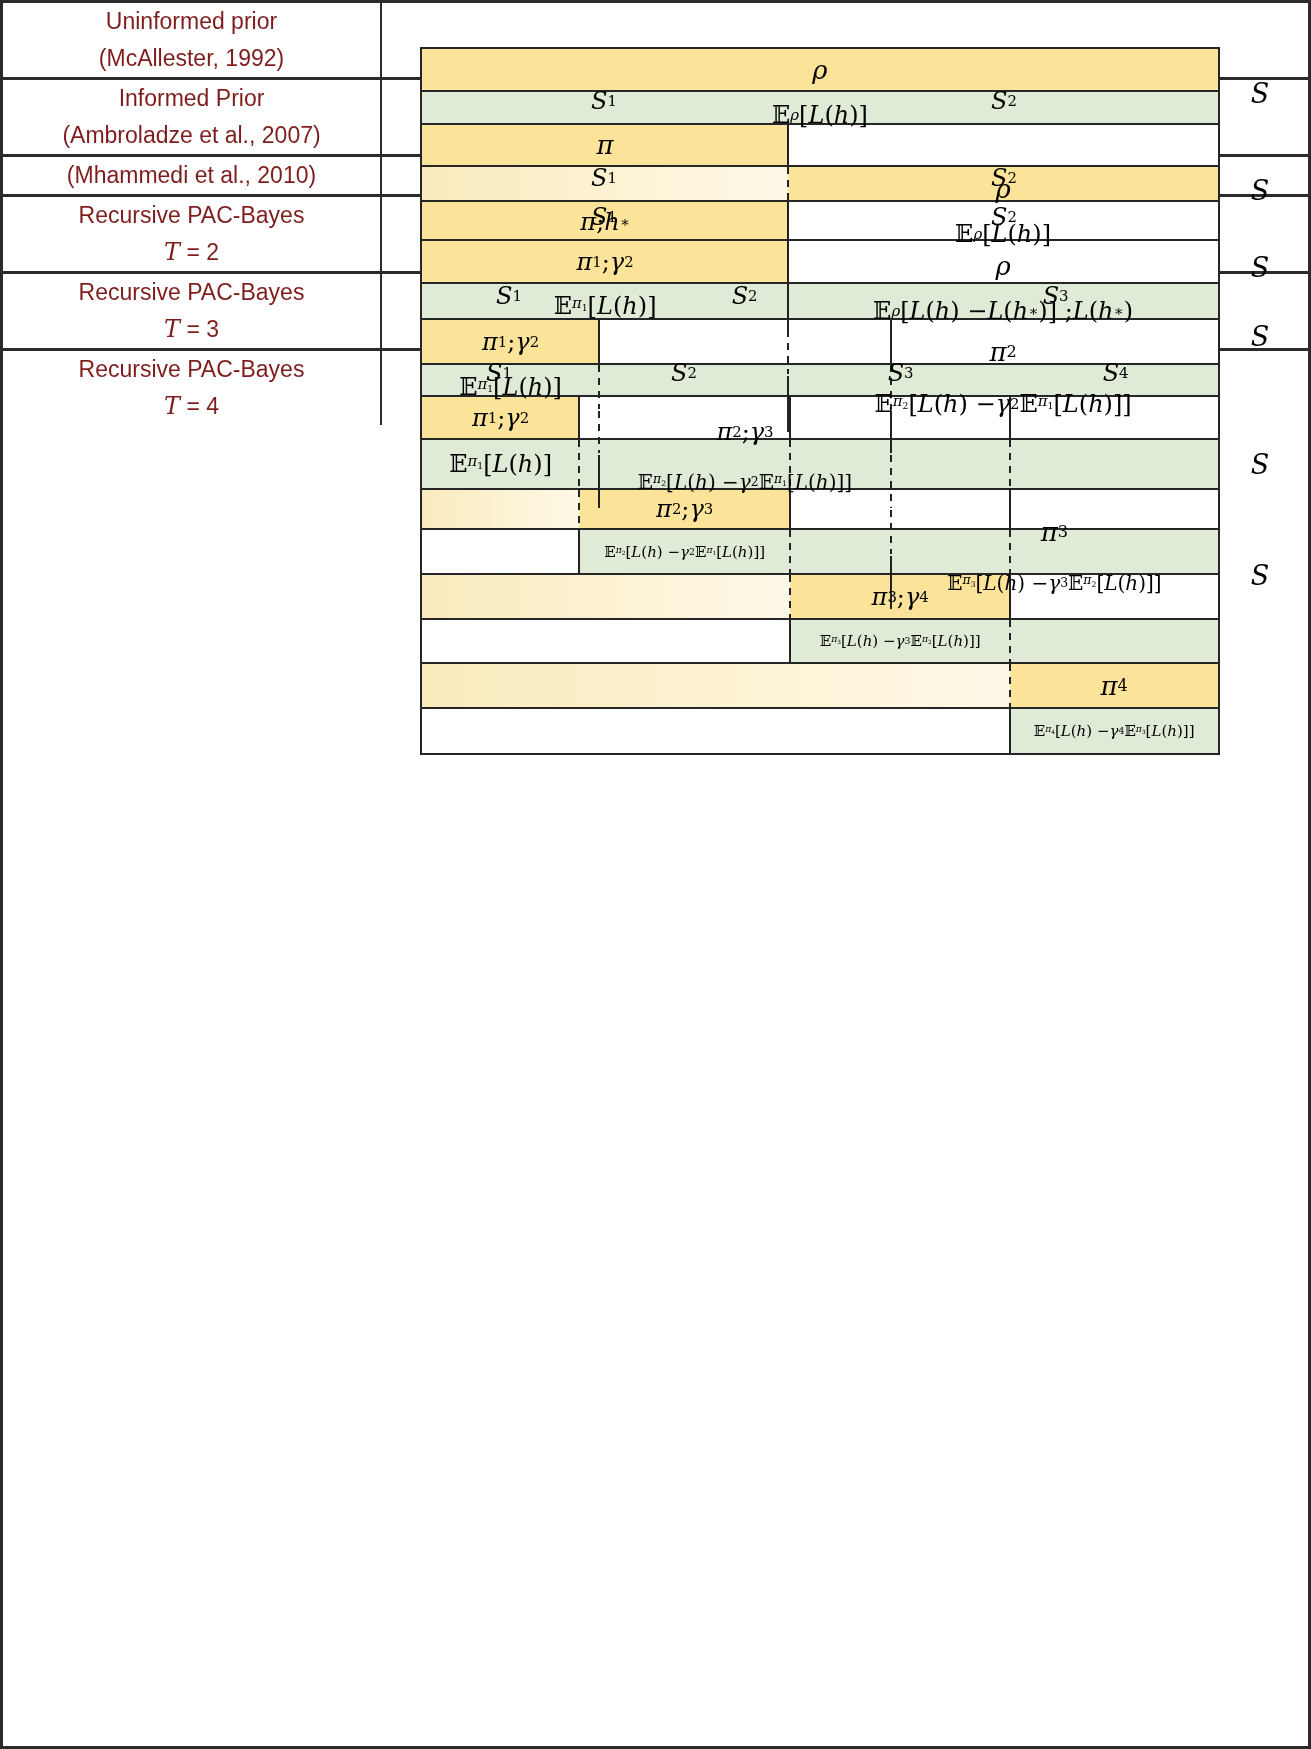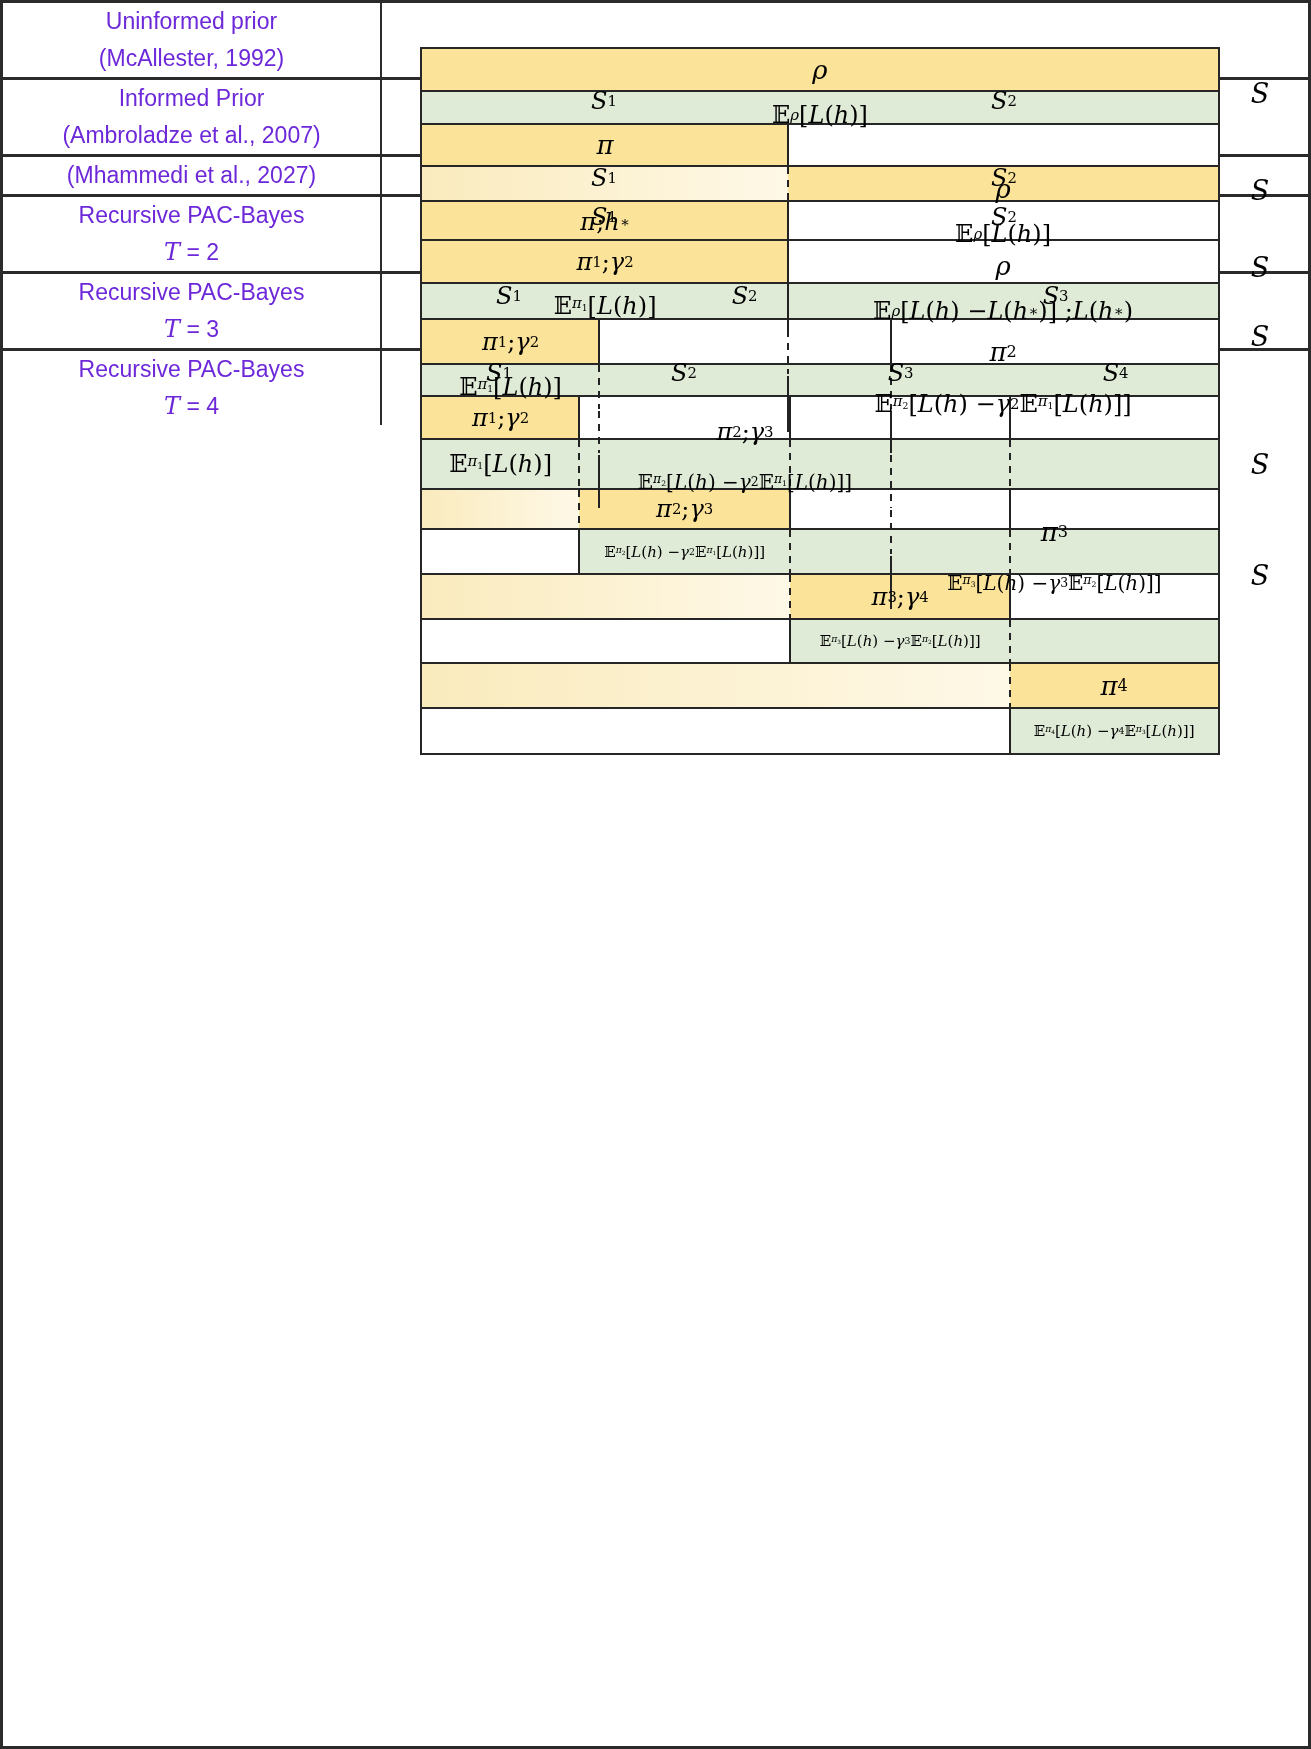--- a/index.html
+++ b/index.html
@@ -25,21 +25,21 @@
     border-right:2px solid #2b2b2b;
     display:flex;
     flex-direction:column;
     align-items:center;
     justify-content:center;
     text-align:center;
   }
   .ll1,.ll2{
     font-size:23px;
     line-height:37px;
-    color:#6d28d9;
+    color:#7f1d1d;
   }
   .ll2 i{
     font-family:"DejaVu Serif", serif;
     font-size:24px;
     font-style:italic;
   }
   .diagram-cell{
     position:relative;
     flex:1 1 auto;
     box-sizing:border-box;
@@ -167,21 +167,21 @@
             <div class="mlabel z-lg" style="left: 46%; width: 54%;">𝔼<sub><i>ρ</i></sub>[<i>L</i>(<i>h</i>)]</div>
             <div class="divider solid" style="left: calc(46% - 1px);"></div>
           </div>
         </div>
         <div class="sample-label" style="left: 846px; width: 64px; height: 32px; top: 94px;">S</div>
       </div>
   </div>
 
   <div class="frow">
     <div class="label-cell">
-      <div class="ll2">(Mhammedi et al., 2027)</div>
+      <div class="ll2">(Mhammedi et al., 2010)</div>
     </div>
     <div class="diagram-cell">
         <div class="split-header" style="left: 162px; top: 5px; width: 120px; height: 32px;">
           <i>S</i>
           <sub>1</sub>
         </div>
         <div class="split-header" style="left: 562px; top: 5px; width: 120px; height: 32px;">
           <i>S</i>
           <sub>2</sub>
         </div>

